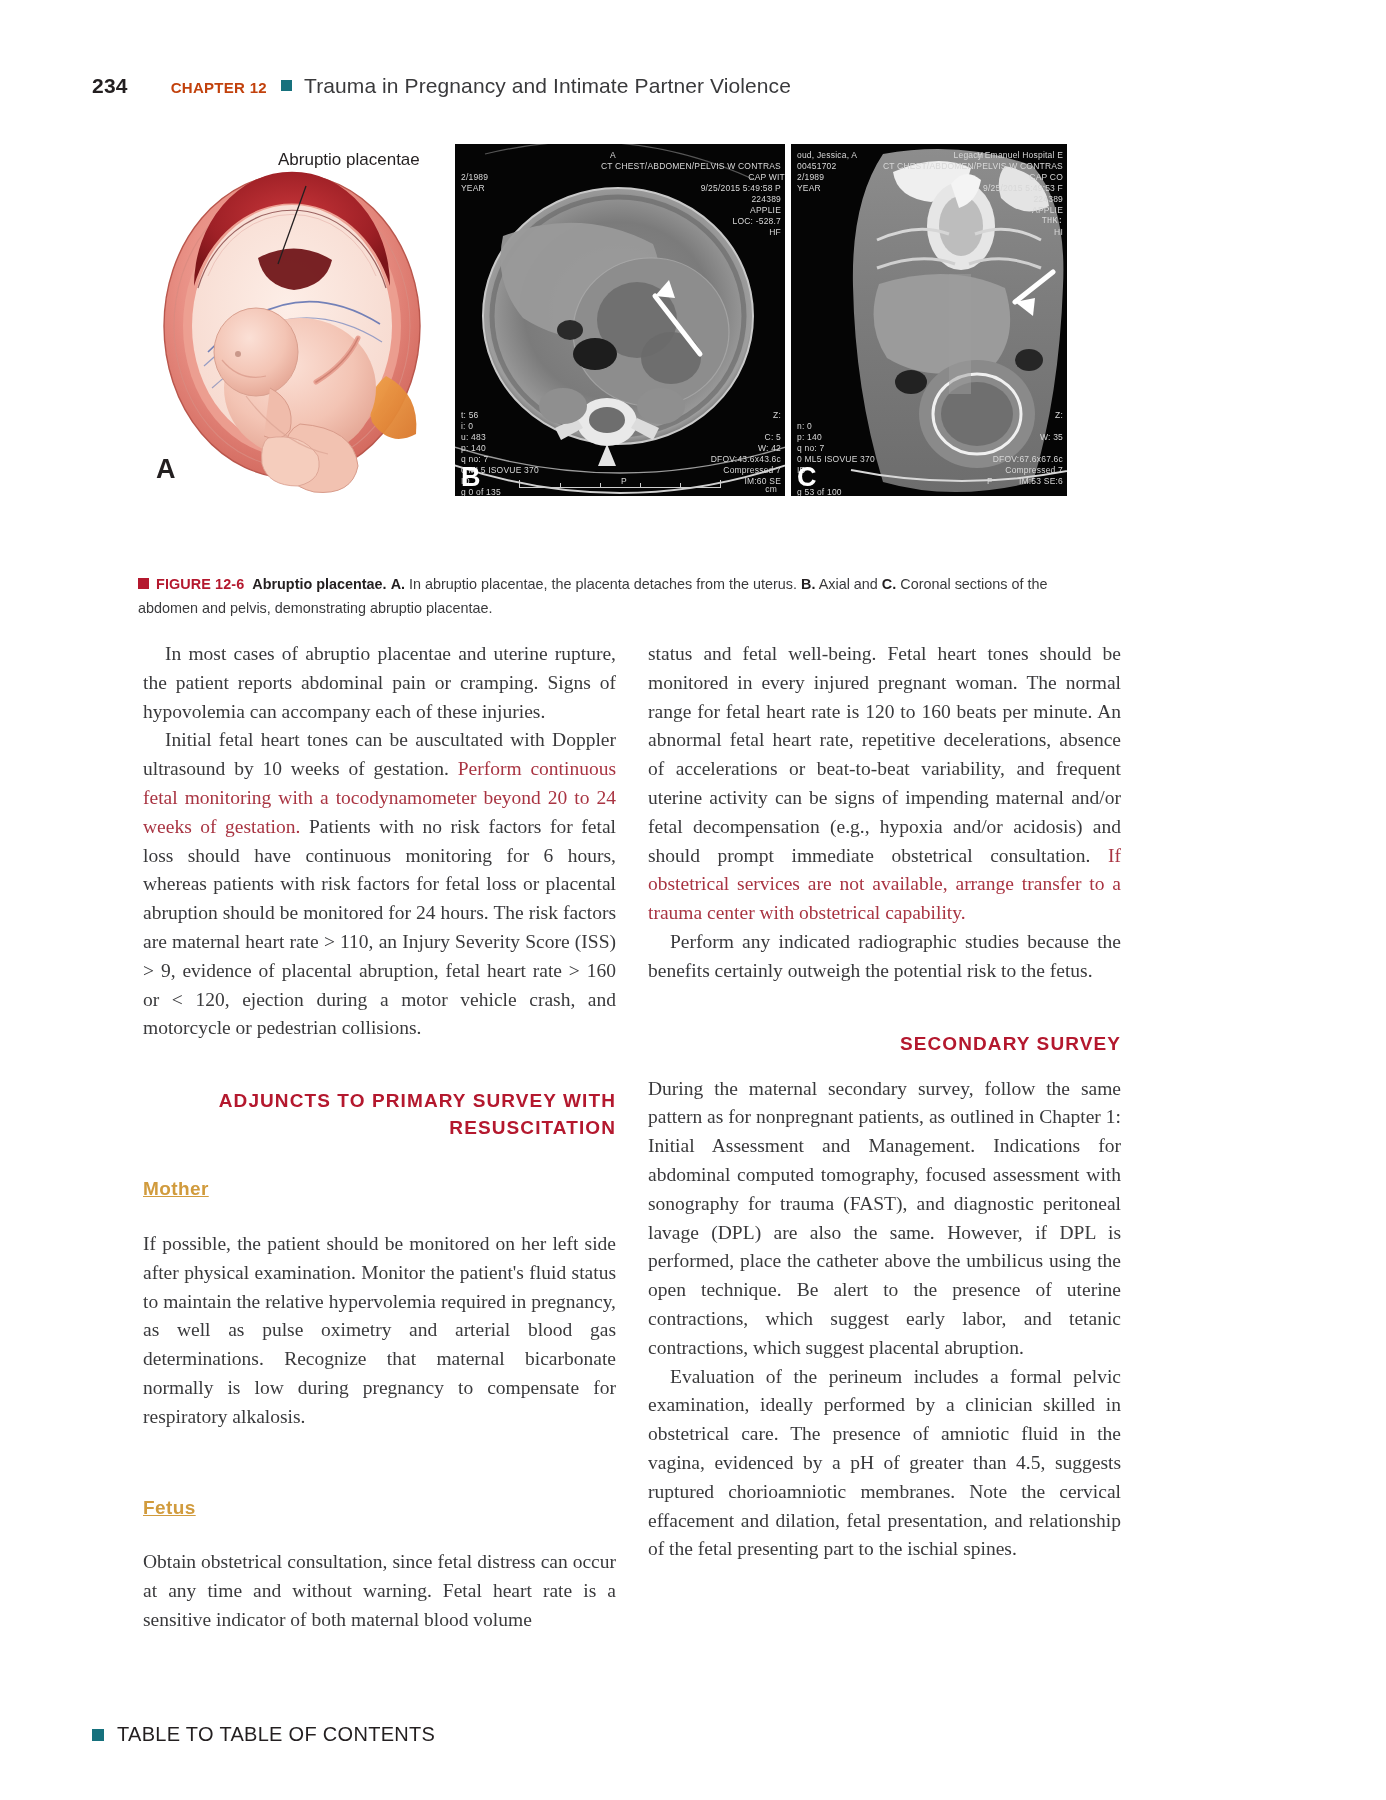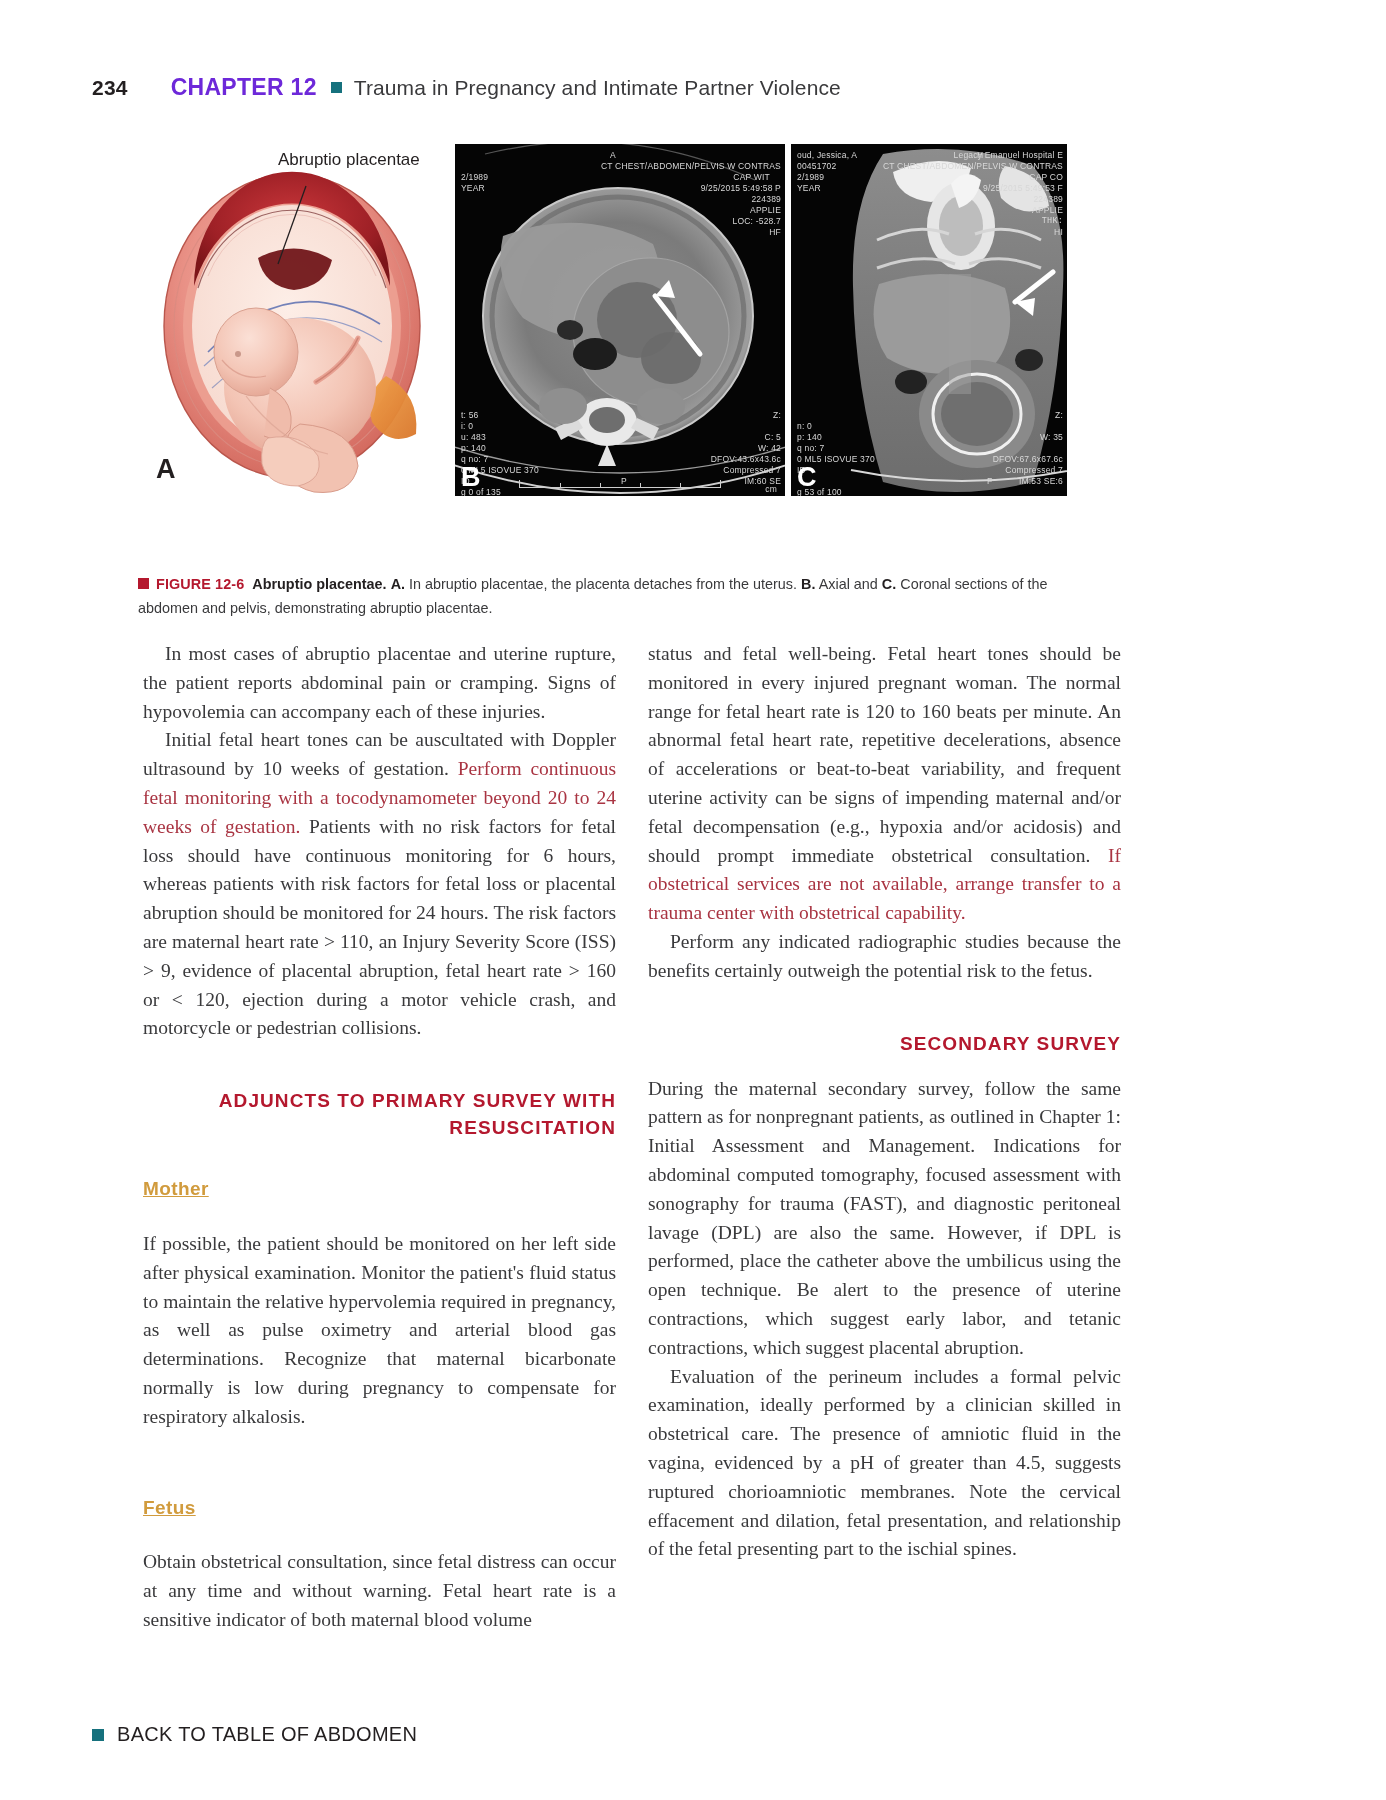--- a/index.html
+++ b/index.html
@@ -35,22 +35,22 @@
   .runhead .folio {
     font-family: "Liberation Sans", sans-serif;
     font-weight: bold;
     font-size: 21px;
     color: #231f20;
     letter-spacing: 0.2px;
   }
   .runhead .chapno {
     font-family: "Liberation Sans", sans-serif;
     font-weight: bold;
-    font-size: 23px;
-    color: #6d28d9;
+    font-size: 15px;
+    color: #c2410c;
     margin-left: 43px;
     letter-spacing: 0.3px;
   }
   .runhead .sqr {
     display: inline-block;
     width: 11px;
     height: 11px;
     background: #16717d;
     margin: 0 12px 0 14px;
     position: relative;
@@ -364,21 +364,21 @@
           <line x1="245" y1="210" x2="200" y2="152" stroke="#ffffff" stroke-width="5" stroke-linecap="round"></line>
           <path d="M 200 152 l 20 2 l -6 -18 Z" fill="#ffffff"></path>
         </g>
       </svg>
 
       <div class="ct-txt" style="left:6px; top:28px;">2/1989</div>
       <div class="ct-txt" style="left:6px; top:39px;">YEAR</div>
 
       <div class="ct-txt" style="left:155px; top:6px;">A</div>
       <div class="ct-txt r" style="right:4px; top:17px;">CT CHEST/ABDOMEN/PELVIS W CONTRAS</div>
-      <div class="ct-txt r" style="right:15px; top:28px;">CAP WIT</div>
+      <div class="ct-txt r" style="right:0; top:28px;">CAP WIT</div>
       <div class="ct-txt r" style="right:4px; top:39px;">9/25/2015 5:49:58 P</div>
       <div class="ct-txt r" style="right:4px; top:50px;">224389</div>
       <div class="ct-txt r" style="right:4px; top:61px;">APPLIE</div>
       <div class="ct-txt r" style="right:4px; top:72px;">LOC: -528.7</div>
       <div class="ct-txt r" style="right:4px; top:83px;">HF</div>
 
       <div class="ct-txt" style="left:6px; top:266px;">t: 56</div>
       <div class="ct-txt" style="left:6px; top:277px;">i: 0</div>
       <div class="ct-txt" style="left:6px; top:288px;">u: 483</div>
       <div class="ct-txt" style="left:6px; top:299px;">p: 140</div>
@@ -510,16 +510,16 @@
     <p>Perform any indicated radiographic studies because the benefits certainly outweigh the potential risk to the fetus.</p>
 
     <h2 class="sec">SECONDARY SURVEY</h2>
     <div class="gap-sm"></div>
     <p class="noind">During the maternal secondary survey, follow the same pattern as for nonpregnant patients, as outlined in Chapter 1: Initial Assessment and Management. Indications for abdominal computed tomography, focused assessment with sonography for trauma (FAST), and diagnostic peritoneal lavage (DPL) are also the same. However, if DPL is performed, place the catheter above the umbilicus using the open technique. Be alert to the presence of uterine contractions, which suggest early labor, and tetanic contractions, which suggest placental abruption.</p>
     <p>Evaluation of the perineum includes a formal pelvic examination, ideally performed by a clinician skilled in obstetrical care. The presence of amniotic fluid in the vagina, evidenced by a pH of greater than 4.5, suggests ruptured chorioamniotic membranes. Note the cervical effacement and dilation, fetal presentation, and relationship of the fetal presenting part to the ischial spines.</p>
   </div>
 
   <div class="footer">
     <span class="sqr"></span>
-    <span>BACK TO TABLE OF ABDOMEN</span>
+    <span>TABLE TO TABLE OF CONTENTS</span>
   </div>
 
 </div>
 
 </body></html>

